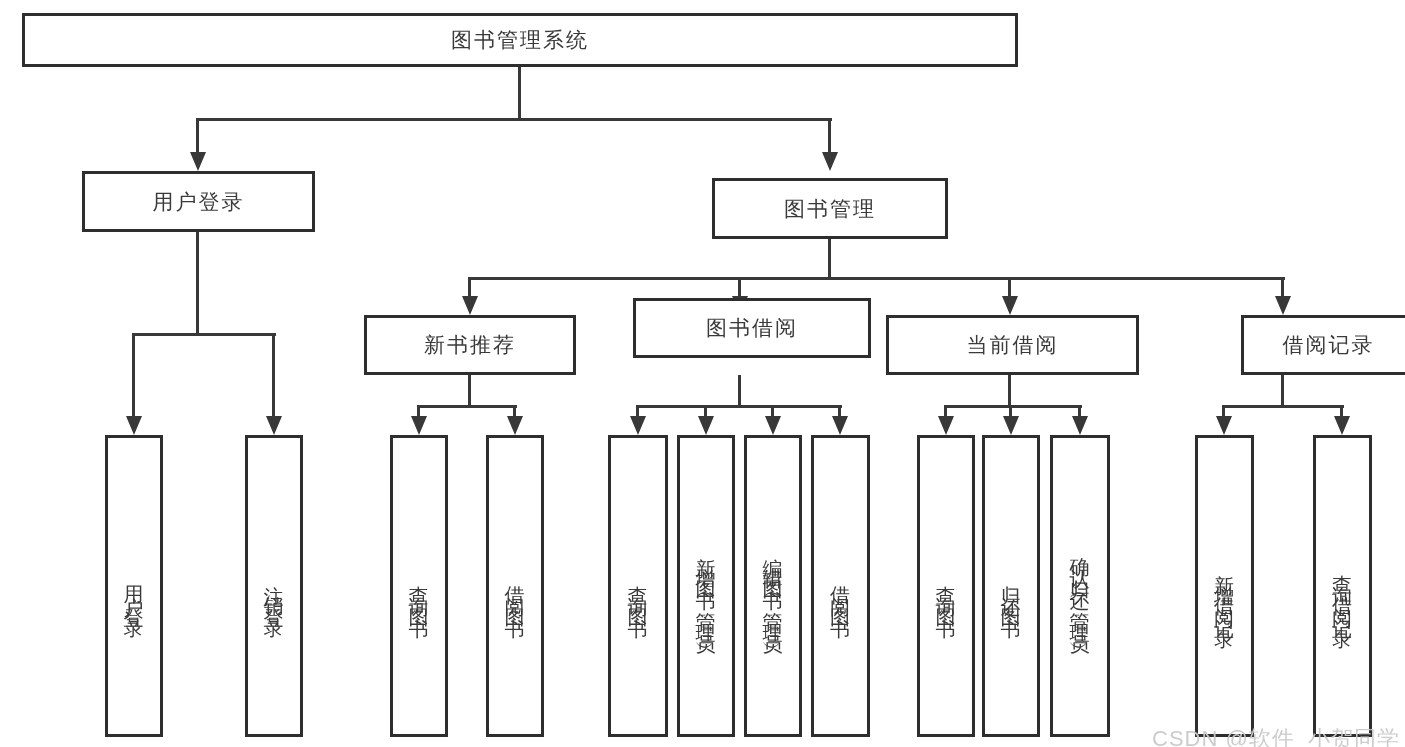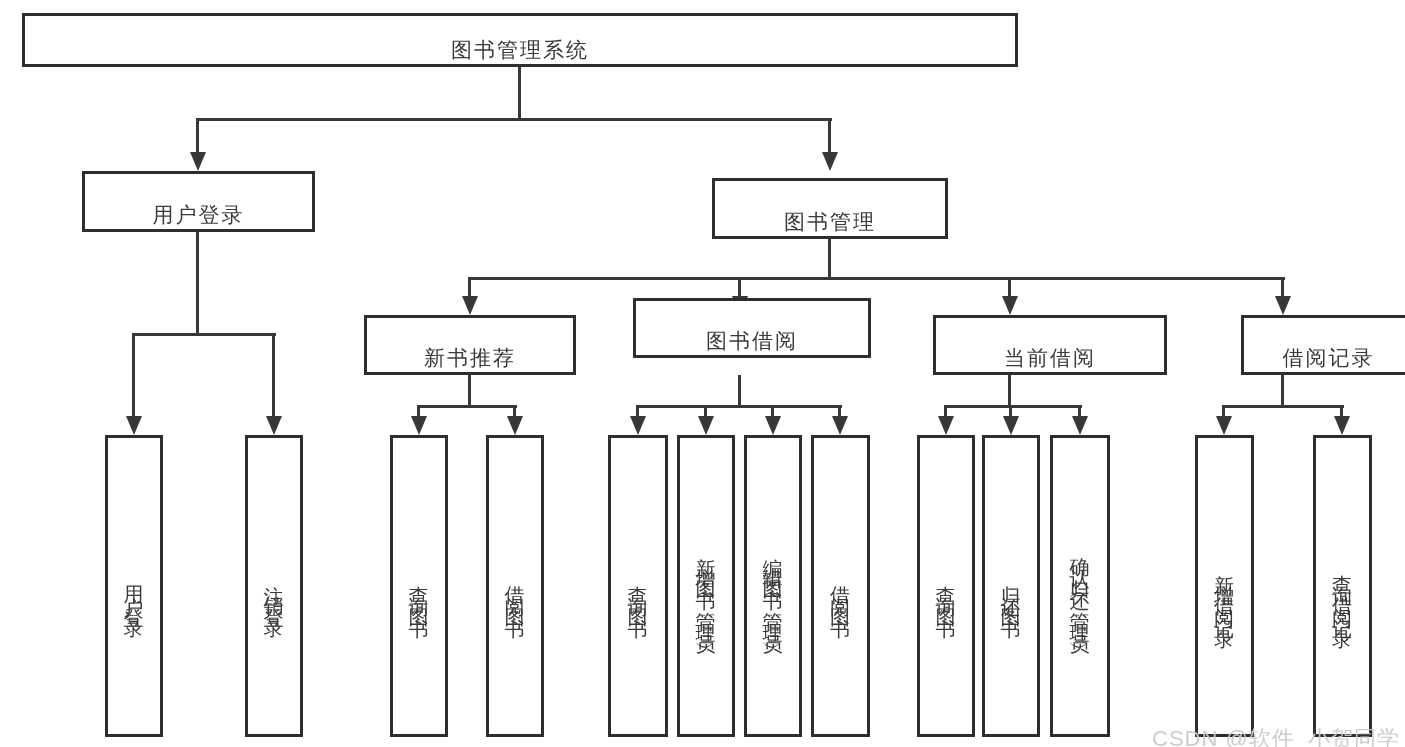--- a/index.html
+++ b/index.html
@@ -22,21 +22,20 @@
     background: #ffffff;
     display: flex;
     align-items: center;
     justify-content: center;
     color: #3a3a3a;
     z-index: 2;
   }
   .box.hnode {
     font-size: 21px;
     letter-spacing: 2px;
-    align-items: flex-end;
   }
   .box.leaf {
     font-size: 20px;
   }
   .leaf .vtext {
     writing-mode: vertical-rl;
     text-orientation: mixed;
     letter-spacing: 11px;
     line-height: 1;
     white-space: nowrap;
@@ -86,21 +85,21 @@
   </div>
 
   <div class="box hnode" style="left:364px;top:315px;width:212px;height:60px">
     <span>新书推荐</span>
   </div>
 
   <div class="box hnode" style="left:633px;top:298px;width:238px;height:60px">
     <span>图书借阅</span>
   </div>
 
-  <div class="box hnode" style="left:933px;top:315px;width:234px;height:60px">
+  <div class="box hnode" style="left:886px;top:315px;width:253px;height:60px">
     <span>当前借阅</span>
   </div>
 
   <div class="box hnode" style="left:1241px;top:315px;width:175px;height:60px">
     <span>借阅记录</span>
   </div>
 
   <div class="box leaf" style="left:105px;top:435px;width:58px;height:302px">
     <span class="vtext">用户登录</span>
   </div>

